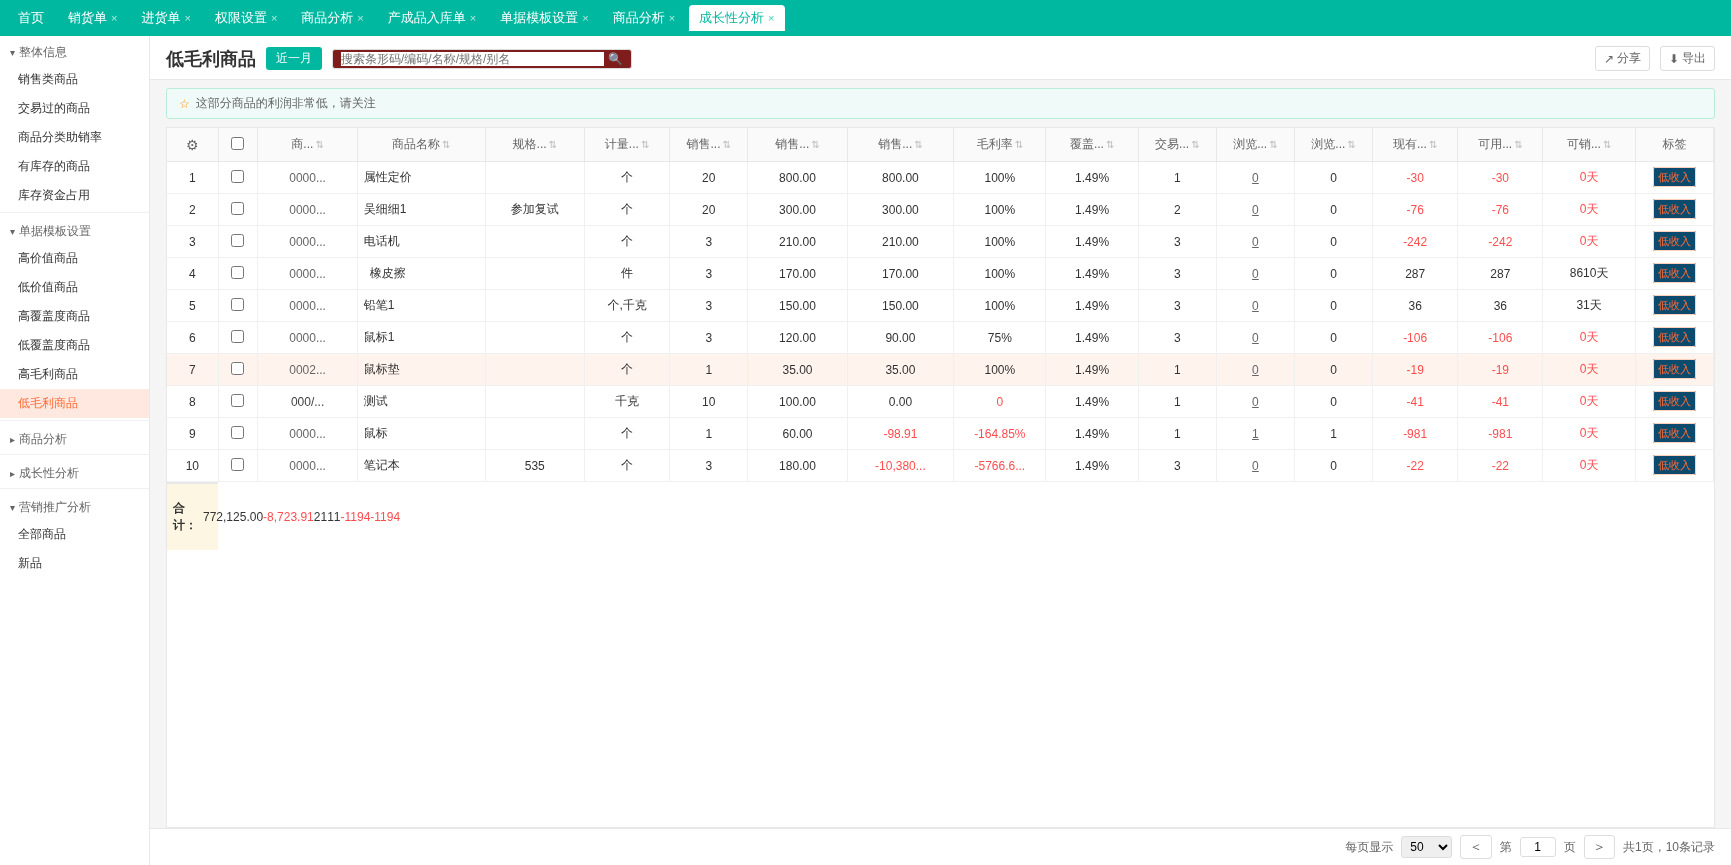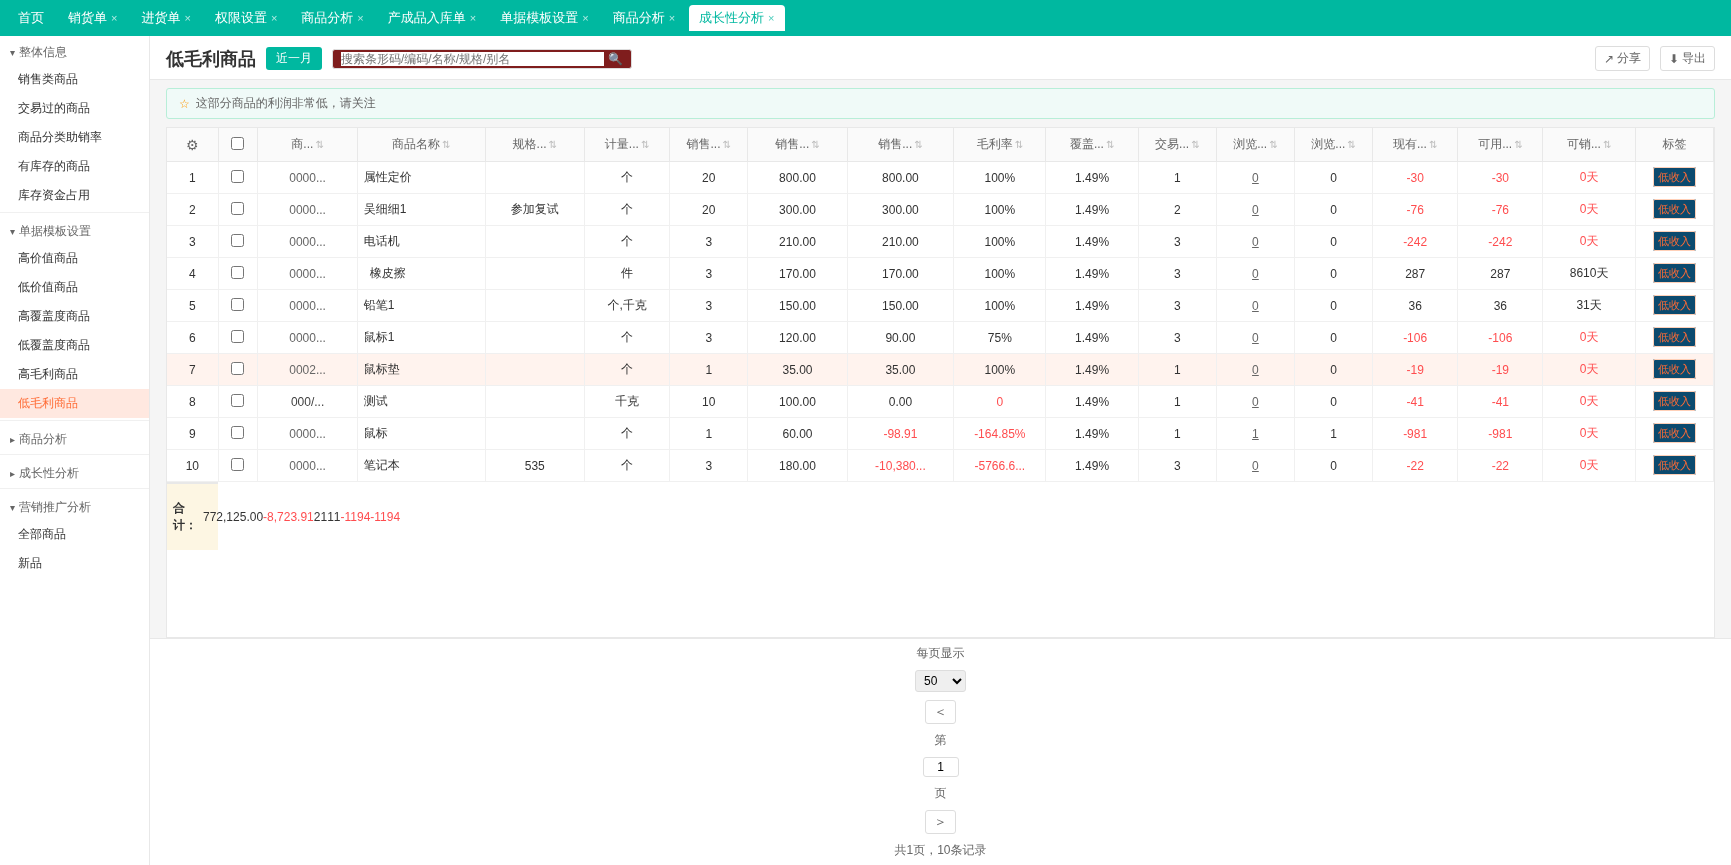--- a/index.html
+++ b/index.html
@@ -203,21 +203,20 @@
     .pagination-bar {
       display: flex;
       align-items: center;
       justify-content: flex-end;
       padding: 6px 16px;
       background: #fff;
       border-top: 1px solid #e8e8e8;
       gap: 8px;
       font-size: 12px;
       color: #666;
-      flex-direction: column;
     }
     .pagination-bar select {
       border: 1px solid #ddd;
       border-radius: 3px;
       padding: 2px 4px;
       font-size: 12px;
     }
     .page-nav-btn {
       border: 1px solid #ddd;
       background: #fff;

